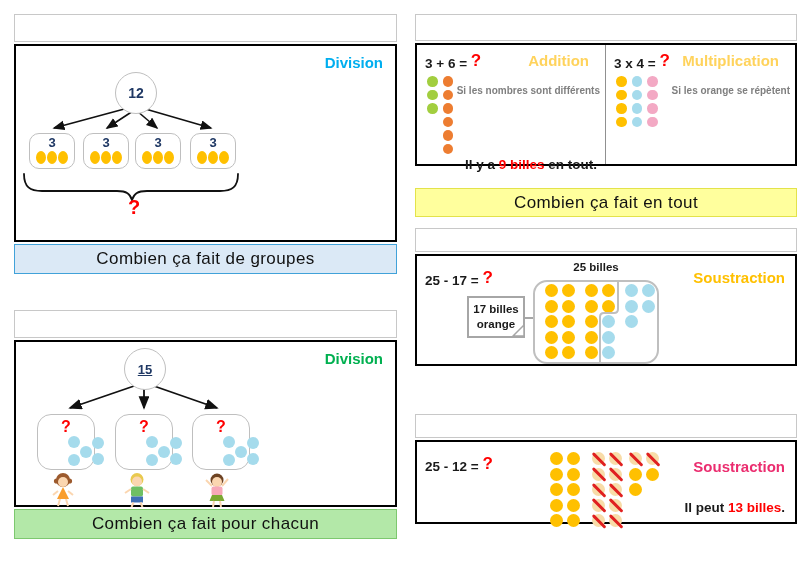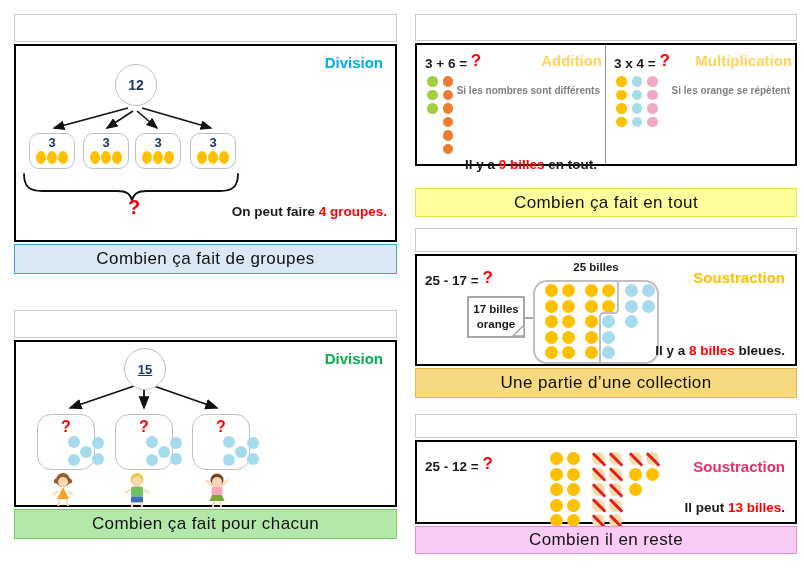--- a/index.html
+++ b/index.html
@@ -19,21 +19,21 @@
   .eq{position:absolute;font-size:13.5px;font-weight:600;white-space:nowrap;}
   .overlay{position:absolute;left:0;top:0;pointer-events:none;}
 
   
   .c-groups{left:14px;top:14px;width:383px;height:260px;}
   .c-groups .strip{top:0;height:28px;}
   .c-groups .main{top:30px;height:198px;}
   .c-groups .caption{top:230px;height:30px;line-height:28px;background:var(--caption_groups_bg);border:1.6px solid var(--caption_groups_border);}
   .circle{position:absolute;border:1.5px solid #BFBFBF;border-radius:50%;background:#fff;
           display:flex;align-items:center;justify-content:center;font-weight:bold;color:var(--number_navy);}
-  .c-groups .circle{left:99px;top:18px;width:40px;height:40px;font-size:14px;}
+  .c-groups .circle{left:99px;top:26px;width:40px;height:40px;font-size:14px;}
   .gbox{position:absolute;top:87px;width:46px;height:36px;border:1.5px solid #BFBFBF;border-radius:10px;
         box-sizing:border-box;text-align:center;background:#fff;}
   .gval{display:block;font-size:13px;font-weight:bold;color:var(--number_navy);line-height:15px;margin-top:1px;}
   .g3dots{display:flex;justify-content:center;gap:1px;margin-top:1px;}
   .g3dots i{width:10px;height:13px;border-radius:50%;background:var(--dot-gold);}
   .brace-q{position:absolute;left:98px;top:150px;width:40px;text-align:center;
            font-size:20px;font-weight:bold;color:var(--highlight_red);}
   .c-groups .result{right:8px;top:158px;}
 
   
@@ -56,21 +56,21 @@
   .c-each .result{right:8px;top:140px;}
 
   
   .c-total{left:415px;top:14px;width:382px;height:203px;}
   .c-total .strip{top:0;height:27px;}
   .c-total .main{top:29px;height:123px;display:flex;}
   .c-total .caption{top:174px;height:29px;line-height:27px;background:var(--caption_total_bg);border:1.6px solid var(--caption_total_border);}
   .half{position:relative;width:50%;height:100%;box-sizing:border-box;}
   .half.lft{border-right:1.5px solid #909090;}
   .half .eq{left:8px;top:8px;}
-  .half .op-label{right:3px;top:7px;}
+  .half .op-label{right:16px;top:7px;}
   .hint{position:absolute;right:5px;top:40px;font-size:10px;font-weight:bold;color:var(--hint_gray);}
   .half .dot-grid{position:absolute;left:10px;top:31px;}
   .half .result{right:8px;top:112px;}
 
   
   .dot-grid{display:flex;}
   .dot-col{display:flex;flex-direction:column;}
   .dot{border-radius:50%;position:relative;}
   .dots-sm{gap:5px;} .dots-sm .dot-col{gap:3px;} .dots-sm .dot{width:10.5px;height:10.5px;}
   .dots-md{gap:4px;} .dots-md .dot-col{gap:2.5px;} .dots-md .dot{width:13px;height:13px;}
@@ -154,23 +154,20 @@
       </div>
       <div class="gbox" style="left:174px;">
         <span class="gval">3</span>
         <span class="g3dots">
             <i></i>
             <i></i>
             <i></i>
           </span>
       </div>
       <div class="brace-q">?</div>
-      <div class="result">
-        <span>On peut faire </span><span class="red">4 groupes.</span>
-      </div>
     </div>
     <div class="caption">Combien ça fait de groupes</div>
   </section>
 
   <section class="card c-each">
     <div class="strip"></div>
     <div class="main">
       <span class="op-label green" style="right:12px;top:8px;">Division</span>
       <svg class="overlay" width="379" height="163" viewBox="0 0 379 163">
         <defs>
@@ -349,25 +346,21 @@
         </div>
       <div class="callout">
         <span>17 billes</span><br>
         <span>orange</span>
       </div>
       <svg class="overlay" width="378" height="108" viewBox="0 0 378 108">
         <path d="M201,25 L201,53 Q201,57 197,57 L187,57 Q183,57 183,61 L183,106" stroke="#BFBFBF" stroke-width="2" fill="none"></path>
         <line x1="106" y1="62" x2="116" y2="62" stroke="#A6A6A6" stroke-width="2"></line>
         <path d="M96,80 L107,69 L107,80 Z" fill="#ffffff" stroke="#A6A6A6" stroke-width="1.5"></path>
       </svg>
-      <div class="result">
-        <span>Il y a </span><span class="red">8 billes</span><span> bleues.</span>
-      </div>
     </div>
-    <div class="caption">Une partie d’une collection</div>
   </section>
 
   <section class="card c-remain">
     <div class="strip"></div>
     <div class="main">
       <div class="eq">
         <span>25 - 12 = </span><span class="qmark">?</span>
       </div>
       <span class="op-label pinklab">Soustraction</span>
       <div class="dot-grid dots-md rg-a">
@@ -410,16 +403,15 @@
           </div>
           <div class="dot-col">
             <span class="dot cross" style="background: rgb(248, 220, 168);"></span>
             <span class="dot" style="background: rgb(255, 192, 0);"></span>
           </div>
         </div>
       <div class="result">
         <span>Il peut </span><span class="red">13 billes</span><span>.</span>
       </div>
     </div>
-    <div class="caption">Combien il en reste</div>
   </section>
 
 </div>
 
 </body></html>

